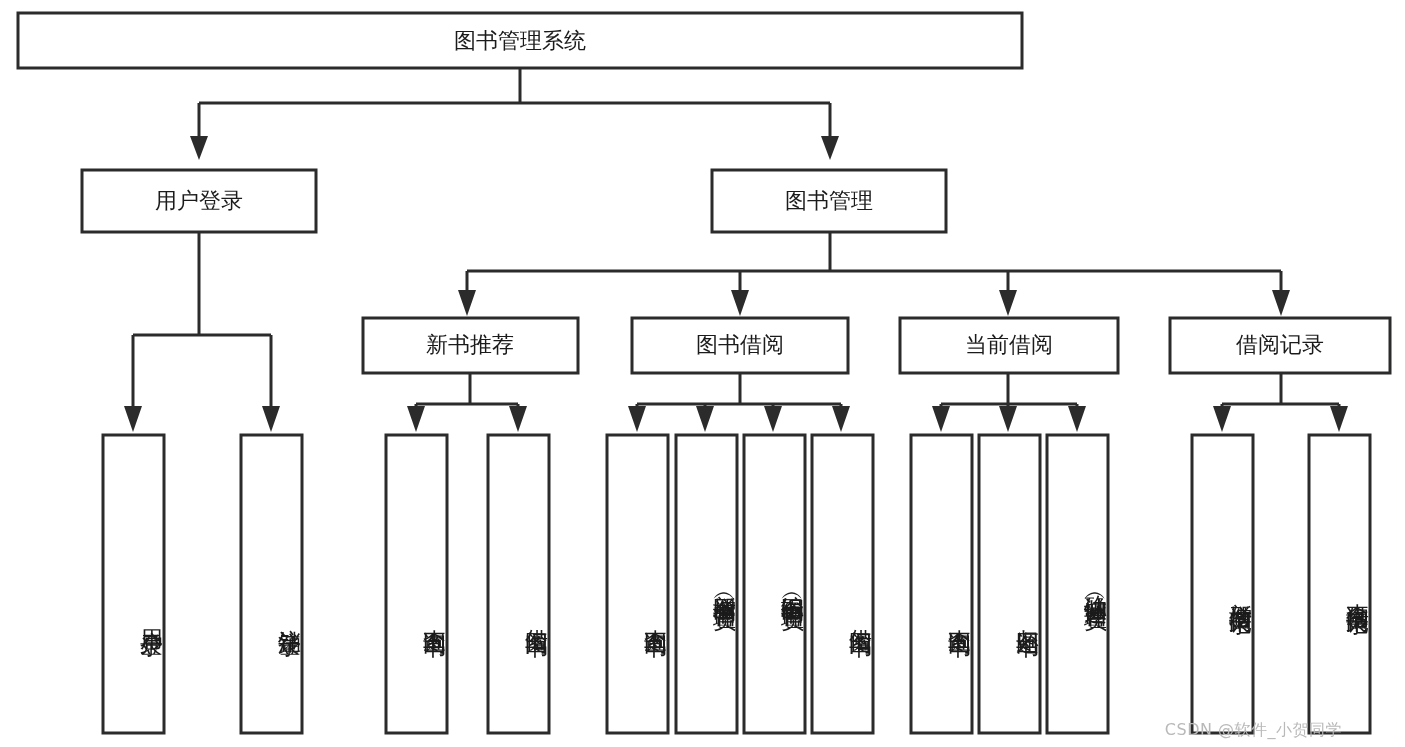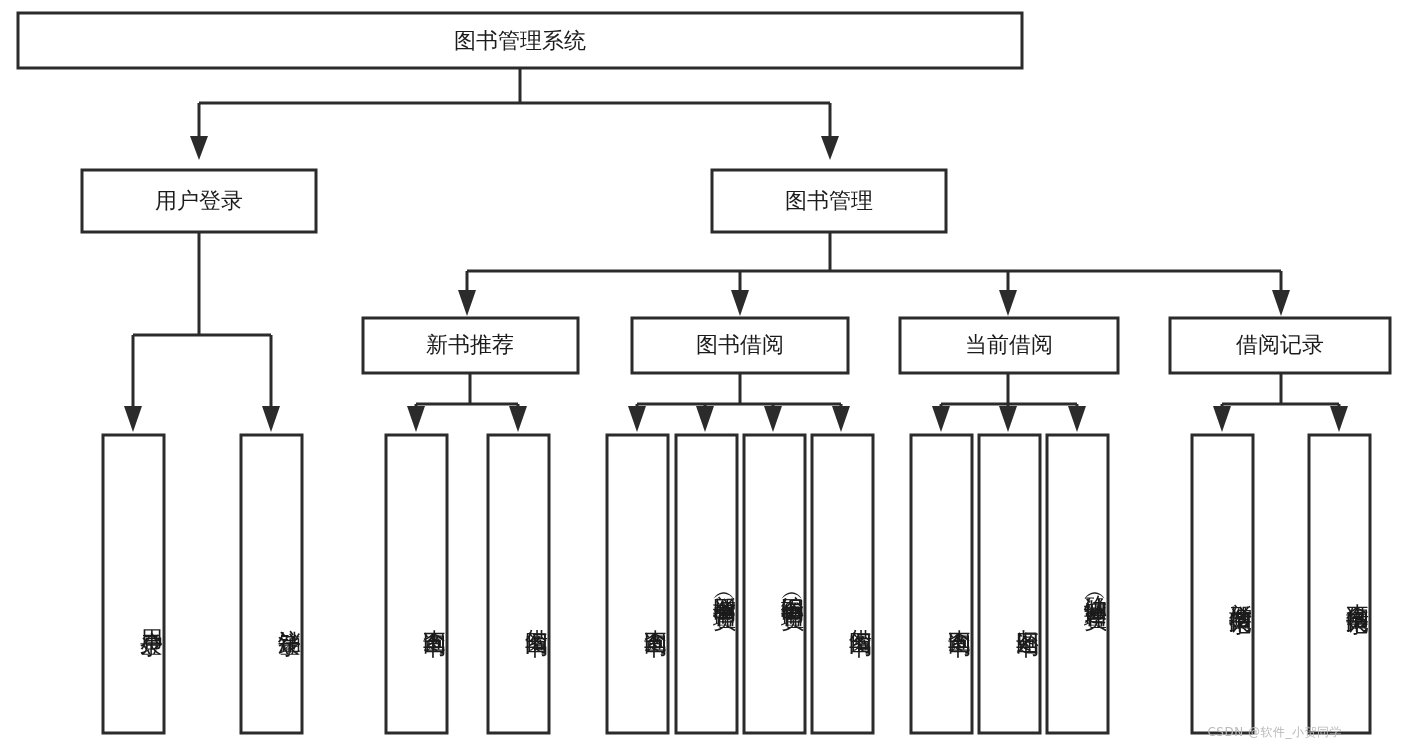--- a/index.html
+++ b/index.html
@@ -62,21 +62,21 @@
     justify-content: center;
     text-align: left;
     white-space: normal;
     pointer-events: none;
   }
   .watermark {
     position: absolute;
     right: 8px;
     bottom: 6px;
     font-family: "DejaVu Sans", "Liberation Sans", sans-serif;
-    font-size: 12px;
+    font-size: 16px;
     color: #b9b9b9;
     white-space: nowrap;
     letter-spacing: 0.5px;
   }
 </style>
 </head>
 <body>
 
 <div id="diagram-root">
 

